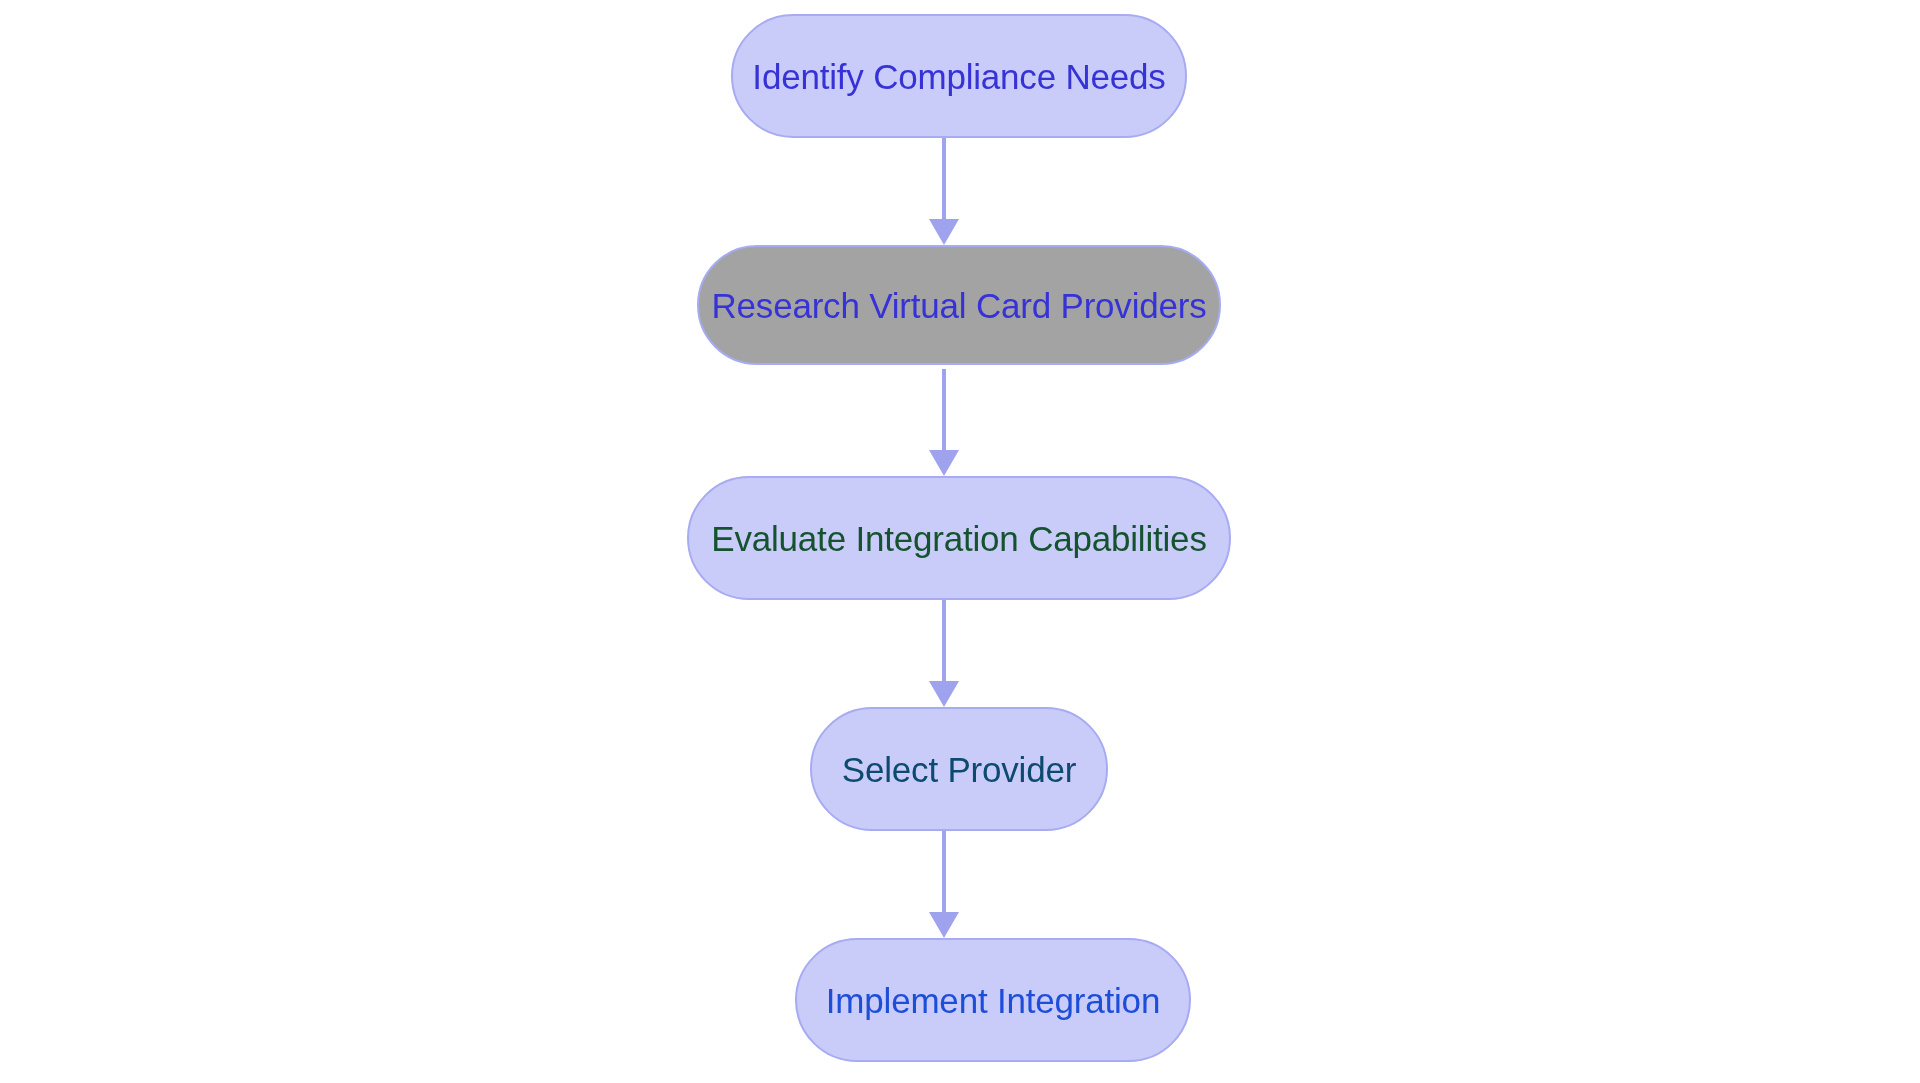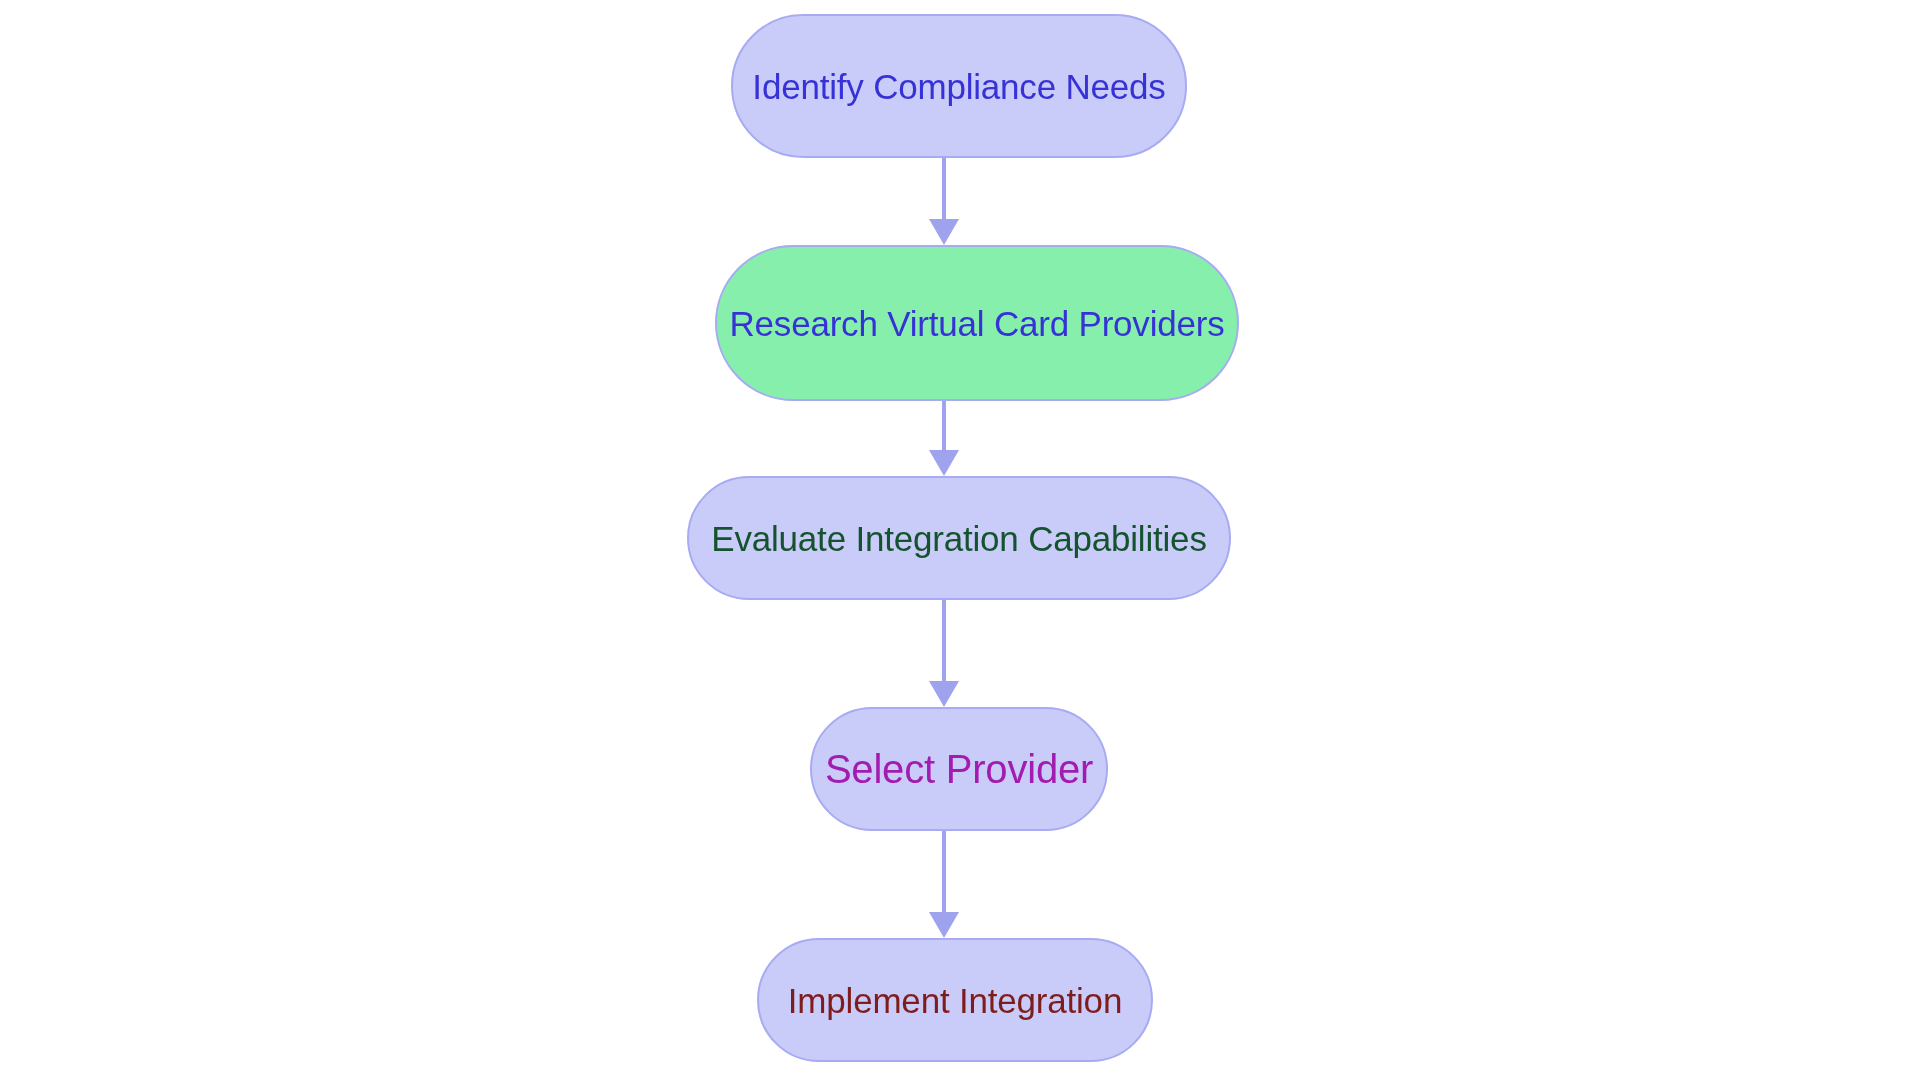--- a/index.html
+++ b/index.html
@@ -57,28 +57,28 @@
       <polygon points="2,81 32,81 17,107" fill="#9fa3ee"></polygon>
     </svg>
     <svg class="flow-arrow" width="34" height="107" viewBox="0 0 34 107" style="left: 927px; top: 600px;">
       <rect x="15" y="0" width="4" height="81" fill="#9fa3ee"></rect>
       <polygon points="2,81 32,81 17,107" fill="#9fa3ee"></polygon>
     </svg>
     <svg class="flow-arrow" width="34" height="107" viewBox="0 0 34 107" style="left: 927px; top: 831px;">
       <rect x="15" y="0" width="4" height="81" fill="#9fa3ee"></rect>
       <polygon points="2,81 32,81 17,107" fill="#9fa3ee"></polygon>
     </svg>
-    <div class="flow-node" style="left: 731px; top: 14px; width: 456px; height: 144px; font-size: 35px; background: rgb(201, 203, 249); border-color: rgb(167, 171, 242); color: rgb(54, 50, 214);">
+    <div class="flow-node" style="left: 731px; top: 14px; width: 456px; height: 124px; font-size: 35px; background: rgb(201, 203, 249); border-color: rgb(167, 171, 242); color: rgb(54, 50, 214);">
       <span class="node-label">Identify Compliance Needs</span>
     </div>
-    <div class="flow-node" style="left: 715px; top: 245px; width: 524px; height: 156px; font-size: 35px; background: #86efac; border-color: rgb(167, 171, 242); color: rgb(54, 50, 214);">
+    <div class="flow-node" style="left: 697px; top: 245px; width: 524px; height: 120px; font-size: 35px; background: #a3a3a3; border-color: rgb(167, 171, 242); color: rgb(54, 50, 214);">
       <span class="node-label">Research Virtual Card Providers</span>
     </div>
     <div class="flow-node" style="left: 687px; top: 476px; width: 544px; height: 124px; font-size: 35px; background: rgb(201, 203, 249); border-color: rgb(167, 171, 242); color: #14532d;">
       <span class="node-label">Evaluate Integration Capabilities</span>
     </div>
-    <div class="flow-node" style="left: 810px; top: 707px; width: 298px; height: 124px; font-size: 40px; background: rgb(201, 203, 249); border-color: rgb(167, 171, 242); color: #a21caf;">
+    <div class="flow-node" style="left: 810px; top: 707px; width: 298px; height: 124px; font-size: 35px; background: rgb(201, 203, 249); border-color: rgb(167, 171, 242); color: #0c4a6e;">
       <span class="node-label">Select Provider</span>
     </div>
-    <div class="flow-node" style="left: 757px; top: 938px; width: 396px; height: 124px; font-size: 35px; background: rgb(201, 203, 249); border-color: rgb(167, 171, 242); color: #7f1d1d;">
+    <div class="flow-node" style="left: 795px; top: 938px; width: 396px; height: 124px; font-size: 35px; background: rgb(201, 203, 249); border-color: rgb(167, 171, 242); color: #1d4ed8;">
       <span class="node-label">Implement Integration</span>
     </div>
   </div>
 
 </body></html>

